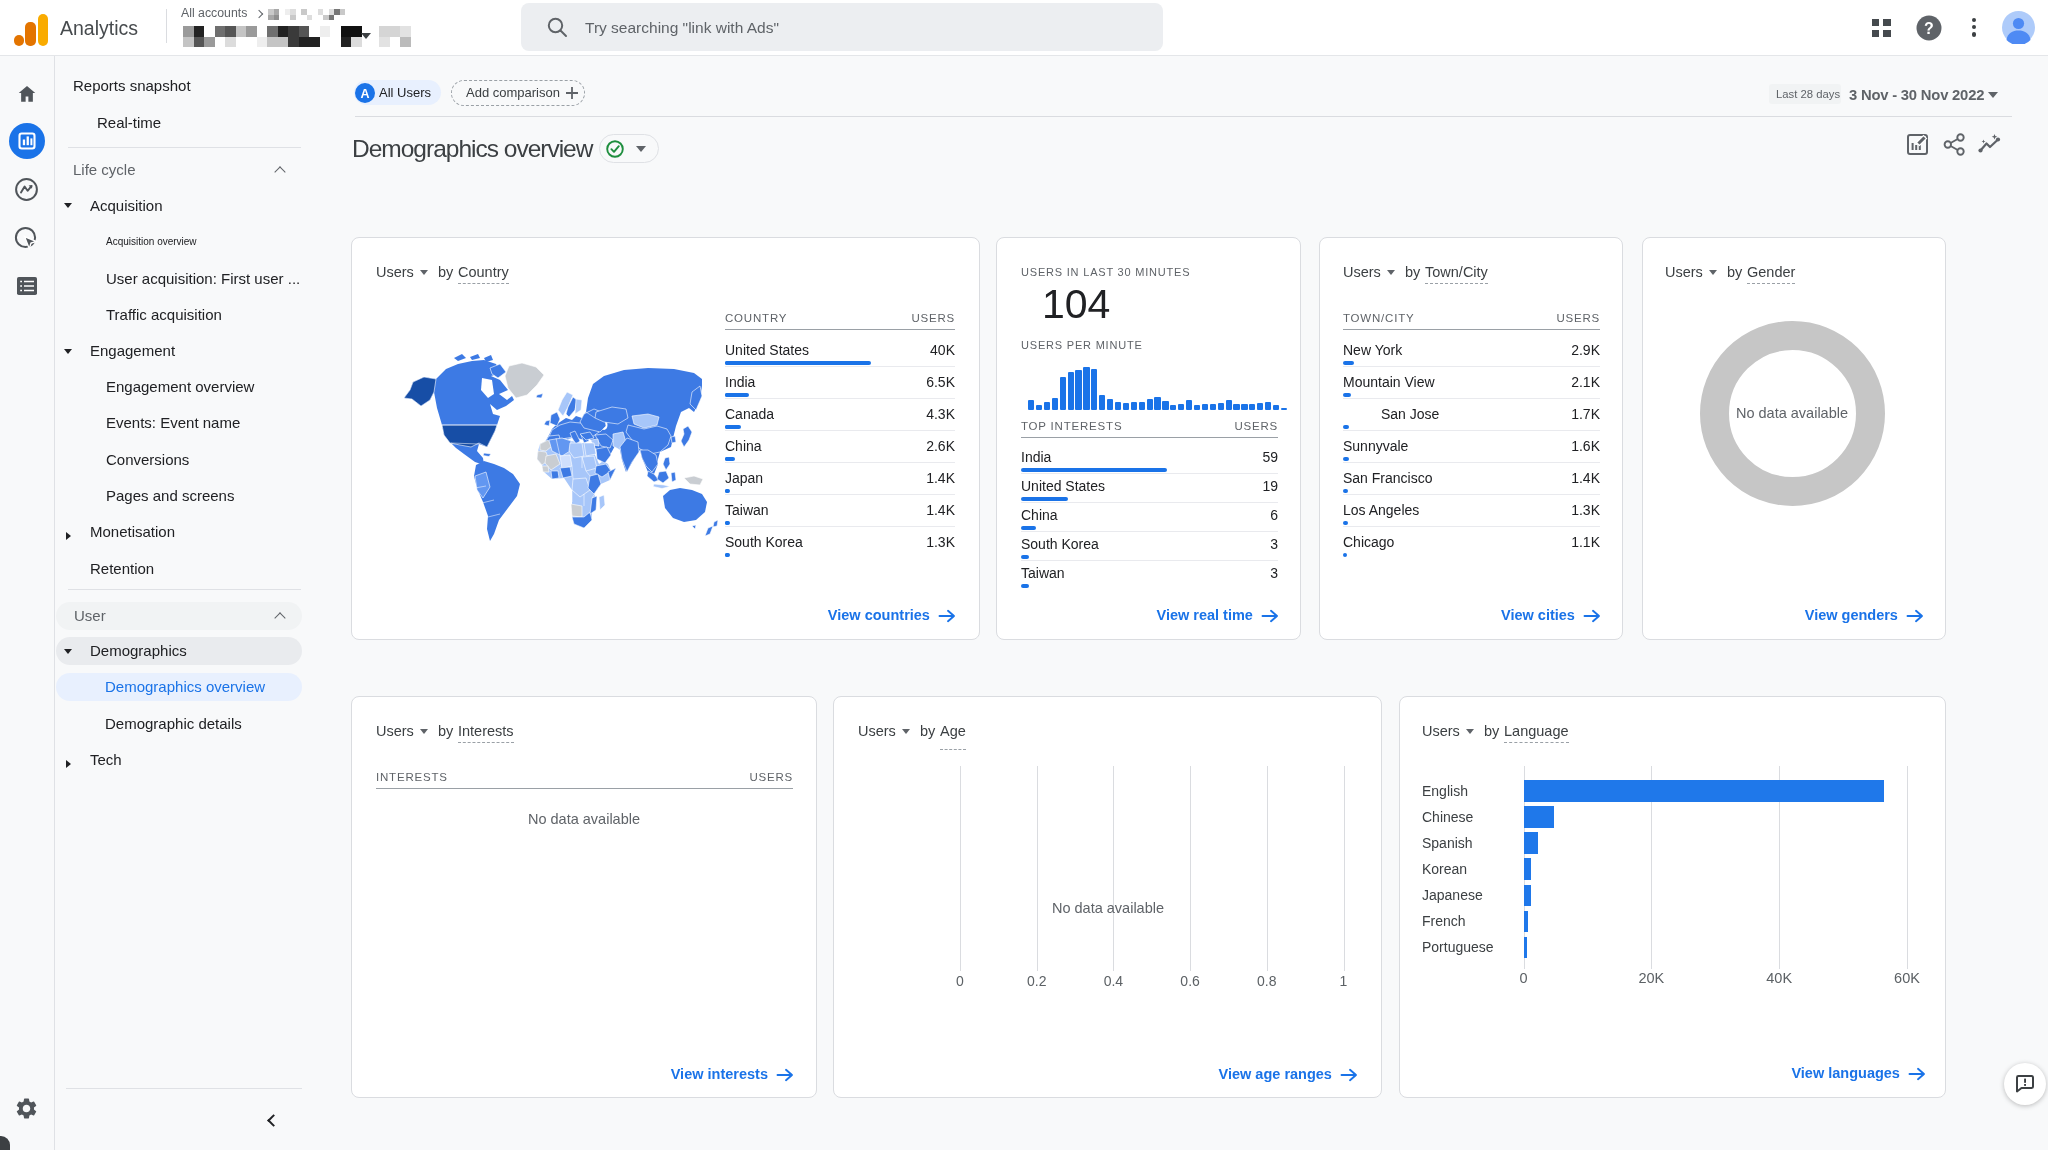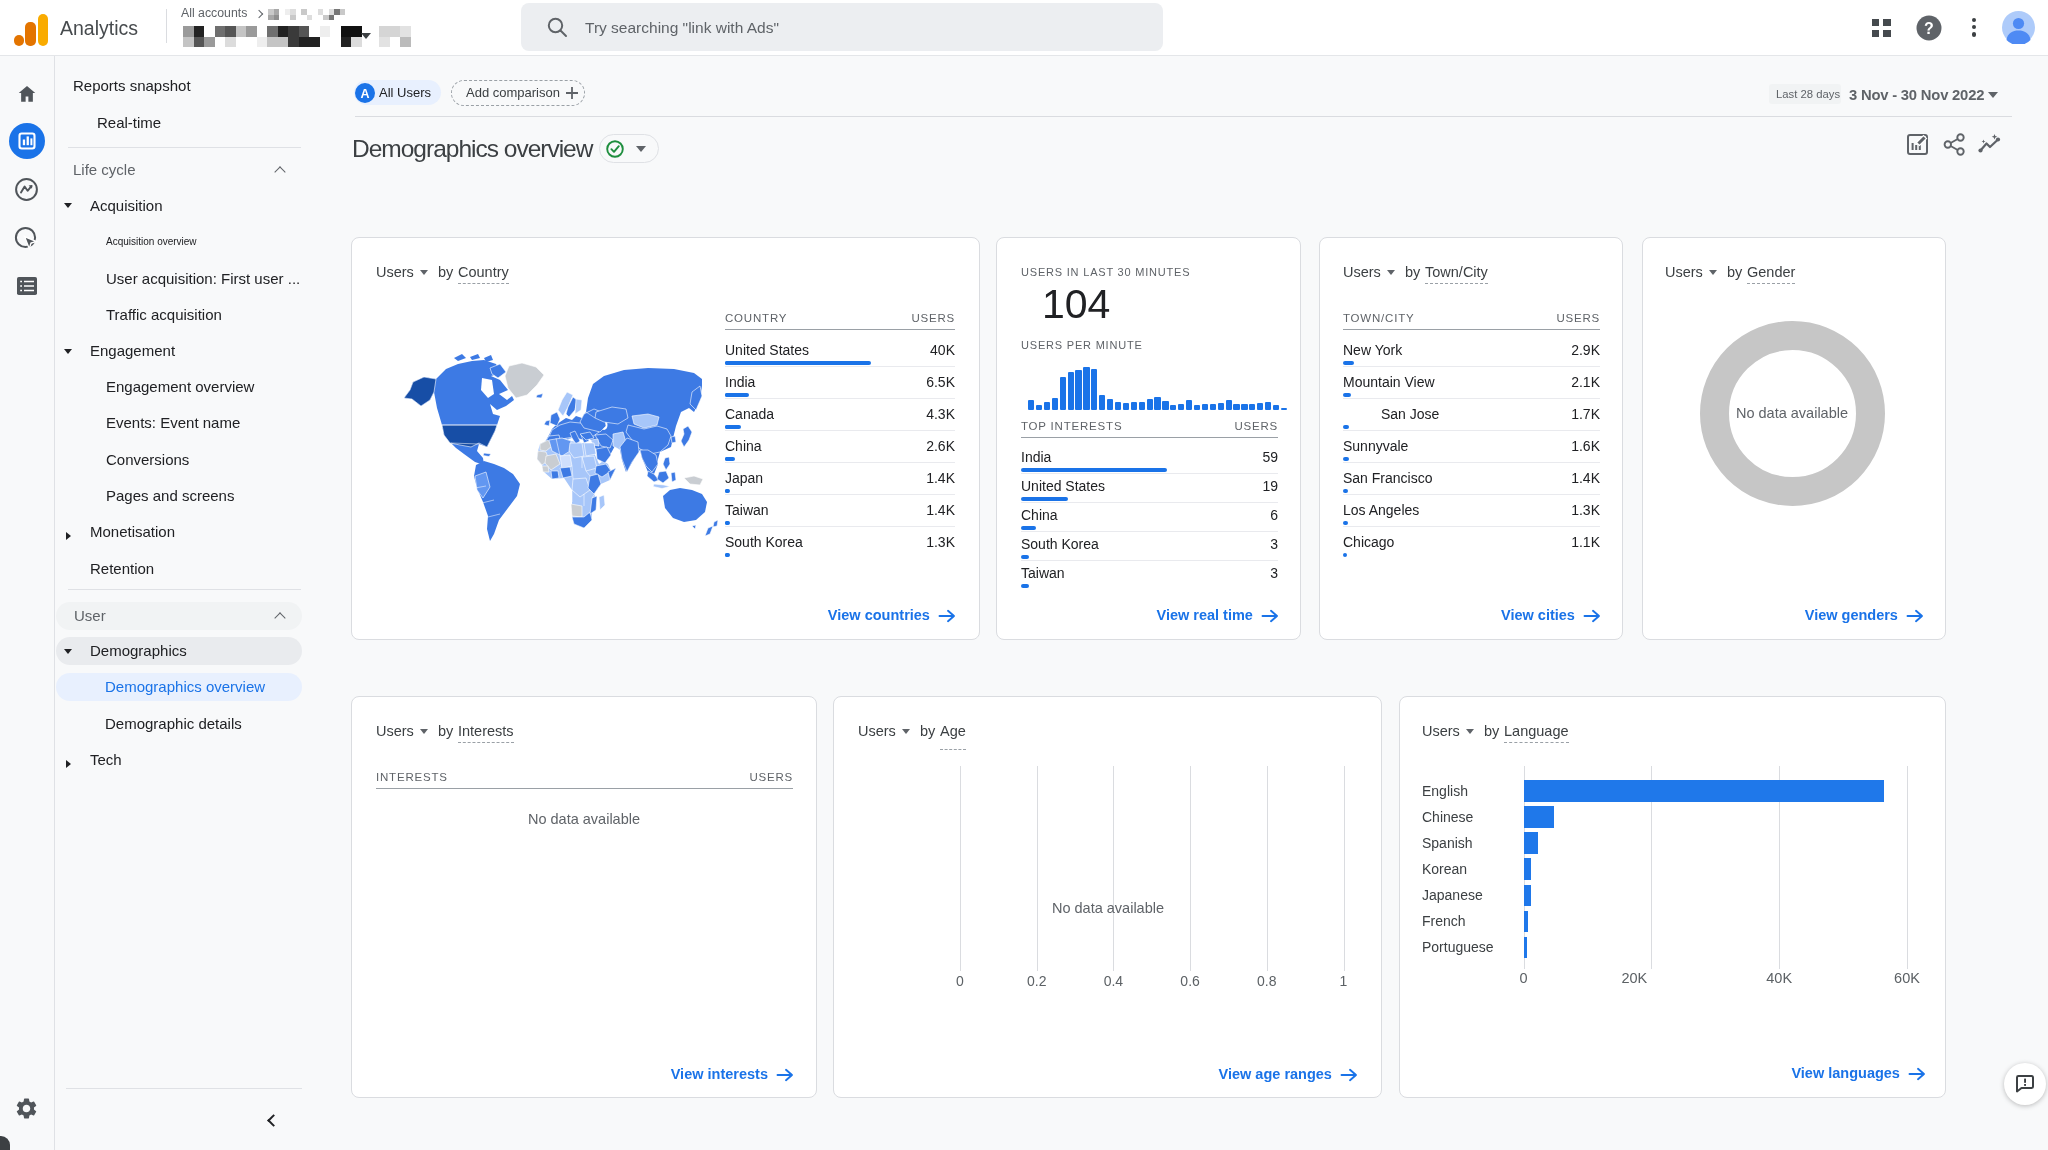--- a/index.html
+++ b/index.html
@@ -461,21 +461,21 @@
 <div style="position:absolute;left:938px;top:1062px;width:420px;text-align:right;font-size:14.5px;font-weight:700;color:#1a73e8;line-height:24px;white-space:nowrap;">View age ranges&nbsp;&nbsp;<svg width="18" height="14" viewBox="0 0 18 14" style="vertical-align:middle">
       <path d="M1.5 7 H15.5 M10 1.8 L16 7 L10 12.2" stroke="#1a73e8" stroke-width="1.9" fill="none" stroke-linecap="round" stroke-linejoin="round"></path>
     </svg></div>
 <div style="position:absolute;left:1422px;top:721.0px;font-size:14.5px;color:#3c4043;font-weight:400;line-height:20px;white-space:nowrap;">Users</div>
 <div style="position:absolute;left:1466px;top:729px;width:0;height:0;border-left:4.5px solid transparent;border-right:4.5px solid transparent;border-top:5.5px solid #5f6368;"></div>
 <div style="position:absolute;left:1484px;top:721.0px;font-size:14.5px;color:#3c4043;font-weight:400;line-height:20px;white-space:nowrap;">by</div>
 <div style="position:absolute;left:1504px;top:721px;font-size:14.5px;color:#3c4043;line-height:20px;white-space:nowrap;border-bottom:1.5px dashed #9aa0a6;padding-bottom:1px;">Language</div>
 <div style="position:absolute;left:1523.6px;top:766px;width:1px;height:203px;background:#dadce0;"></div>
 <div style="position:absolute;left:1493.6px;top:968.4px;font-size:14.5px;color:#5c6165;font-weight:400;line-height:20px;white-space:nowrap;width:60px;text-align:center;">0</div>
 <div style="position:absolute;left:1651.4px;top:766px;width:1px;height:203px;background:#dadce0;"></div>
-<div style="position:absolute;left:1621.4px;top:968.4px;font-size:14.5px;color:#5c6165;font-weight:400;line-height:20px;white-space:nowrap;width:60px;">20K</div>
+<div style="position:absolute;left:1621.4px;top:968.4px;font-size:14.5px;color:#5c6165;font-weight:400;line-height:20px;white-space:nowrap;width:60px;text-align:center;">20K</div>
 <div style="position:absolute;left:1779.2px;top:766px;width:1px;height:203px;background:#dadce0;"></div>
 <div style="position:absolute;left:1749.2px;top:968.4px;font-size:14.5px;color:#5c6165;font-weight:400;line-height:20px;white-space:nowrap;width:60px;text-align:center;">40K</div>
 <div style="position:absolute;left:1907.0px;top:766px;width:1px;height:203px;background:#dadce0;"></div>
 <div style="position:absolute;left:1877.0px;top:968.4px;font-size:14.5px;color:#5c6165;font-weight:400;line-height:20px;white-space:nowrap;width:60px;text-align:center;">60K</div>
 <div style="position:absolute;left:1422px;top:781.5px;font-size:14px;color:#3c4043;font-weight:400;line-height:19px;white-space:nowrap;">English</div>
 <div style="position:absolute;left:1524.1px;top:780.3px;width:360px;height:21.5px;background:#1f78ea;"></div>
 <div style="position:absolute;left:1422px;top:807.5px;font-size:14px;color:#3c4043;font-weight:400;line-height:19px;white-space:nowrap;">Chinese</div>
 <div style="position:absolute;left:1524.1px;top:806.3499999999999px;width:30px;height:21.5px;background:#1f78ea;"></div>
 <div style="position:absolute;left:1422px;top:833.6px;font-size:14px;color:#3c4043;font-weight:400;line-height:19px;white-space:nowrap;">Spanish</div>
 <div style="position:absolute;left:1524.1px;top:832.3999999999999px;width:14px;height:21.5px;background:#1f78ea;"></div>

